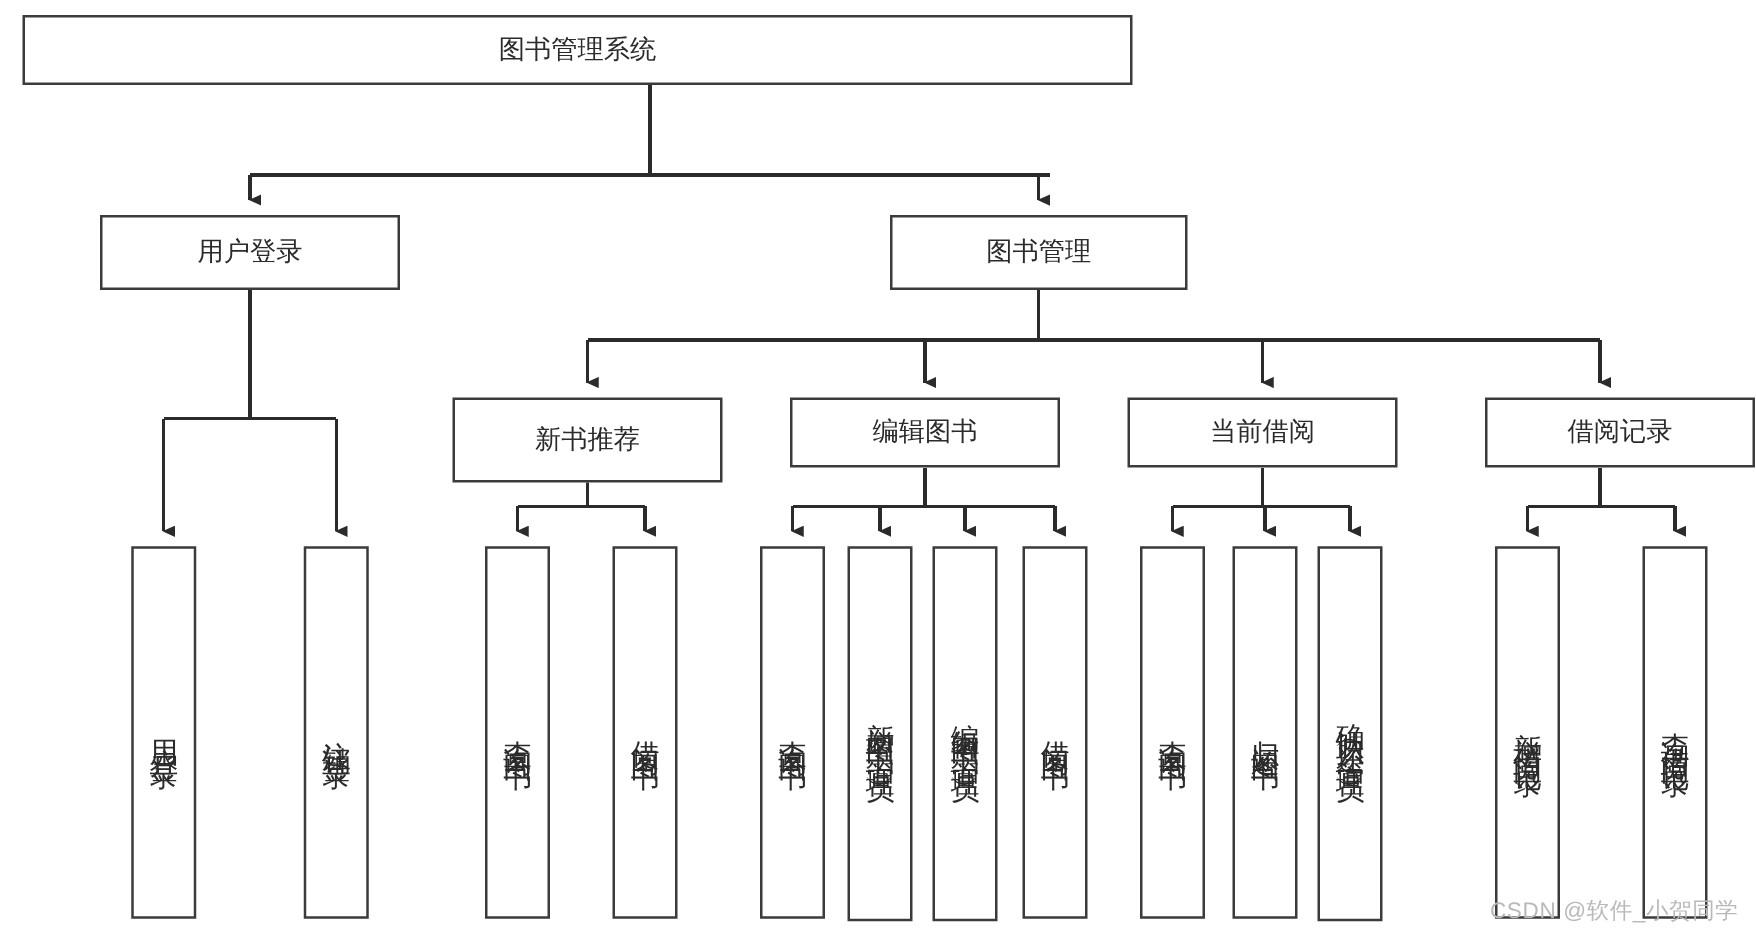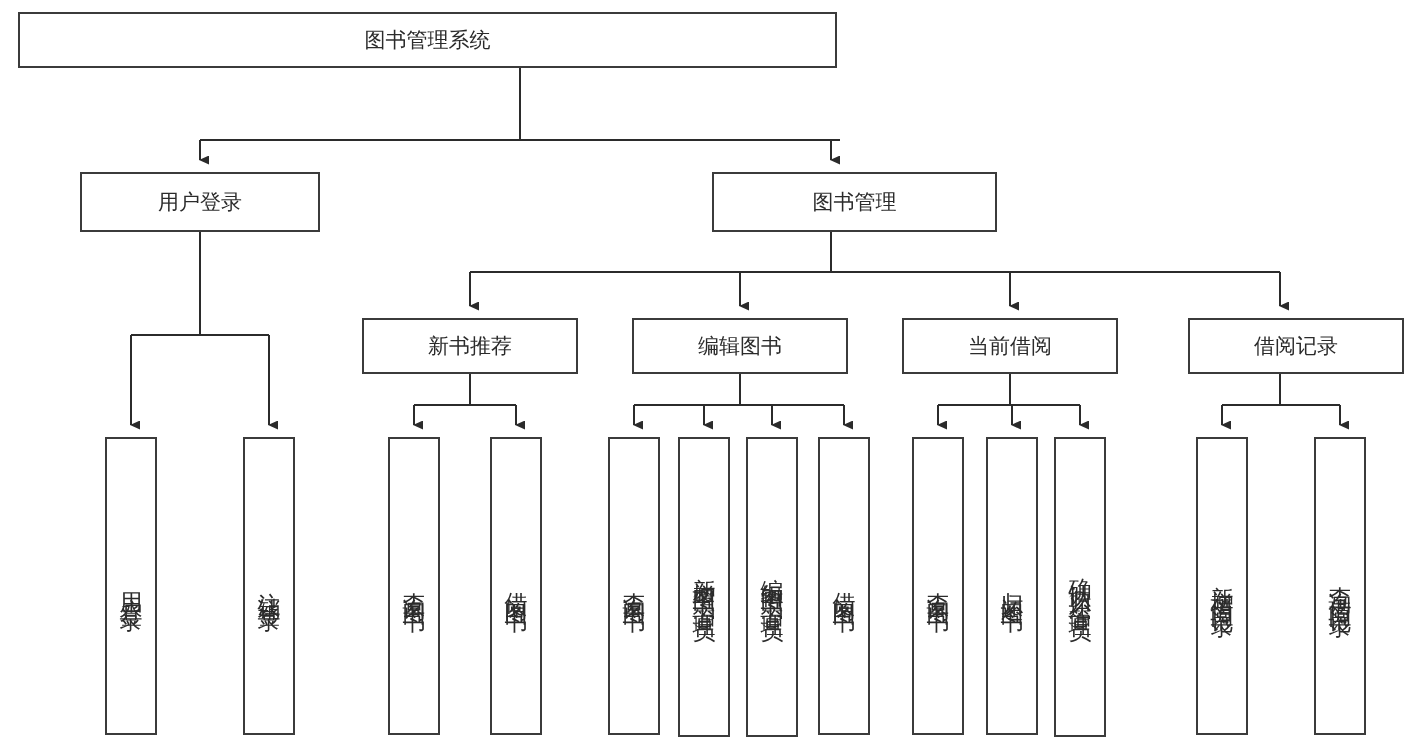--- a/index.html
+++ b/index.html
@@ -62,30 +62,30 @@
       <path d="M1080,405 L1080,425" marker-end="url(#arrowhead)"></path>
 
       <path d="M1280,374 L1280,405"></path>
       <path d="M1222,405 L1340,405"></path>
       <path d="M1222,405 L1222,425" marker-end="url(#arrowhead)"></path>
       <path d="M1340,405 L1340,425" marker-end="url(#arrowhead)"></path>
     </g>
   </svg>
 
   <div id="nodes-layer">
-      <div class="node horizontal" style="left: 18px; top: 12px; width: 819px; height: 56px;">
+      <div class="node horizontal" style="left: 18px; top: 12px; width: 888px; height: 56px;">
         <span class="node-label">图书管理系统</span>
       </div>
       <div class="node horizontal" style="left: 80px; top: 172px; width: 240px; height: 60px;">
         <span class="node-label">用户登录</span>
       </div>
-      <div class="node horizontal" style="left: 712px; top: 172px; width: 285px; height: 60px;">
+      <div class="node horizontal" style="left: 712px; top: 172px; width: 238px; height: 60px;">
         <span class="node-label">图书管理</span>
       </div>
-      <div class="node horizontal" style="left: 362px; top: 318px; width: 216px; height: 56px;">
+      <div class="node horizontal" style="left: 362px; top: 318px; width: 216px; height: 68px;">
         <span class="node-label">新书推荐</span>
       </div>
       <div class="node horizontal" style="left: 632px; top: 318px; width: 216px; height: 56px;">
         <span class="node-label">编辑图书</span>
       </div>
       <div class="node horizontal" style="left: 902px; top: 318px; width: 216px; height: 56px;">
         <span class="node-label">当前借阅</span>
       </div>
       <div class="node horizontal" style="left: 1172px; top: 318px; width: 216px; height: 56px; margin-left: 16px;">
         <span class="node-label">借阅记录</span>
@@ -124,13 +124,14 @@
         <span class="node-label">确认归还（管理员）</span>
       </div>
       <div class="node vertical" style="left: 1196px; top: 437px; width: 52px; height: 298px;">
         <span class="node-label">新增借阅记录</span>
       </div>
       <div class="node vertical" style="left: 1314px; top: 437px; width: 52px; height: 298px;">
         <span class="node-label">查询借阅记录</span>
       </div>
     </div>
 
+  <div class="watermark" style="left: 1192px; top: 716px;">CSDN @软件_小贺同学</div>
 </div>
 
 </body></html>

